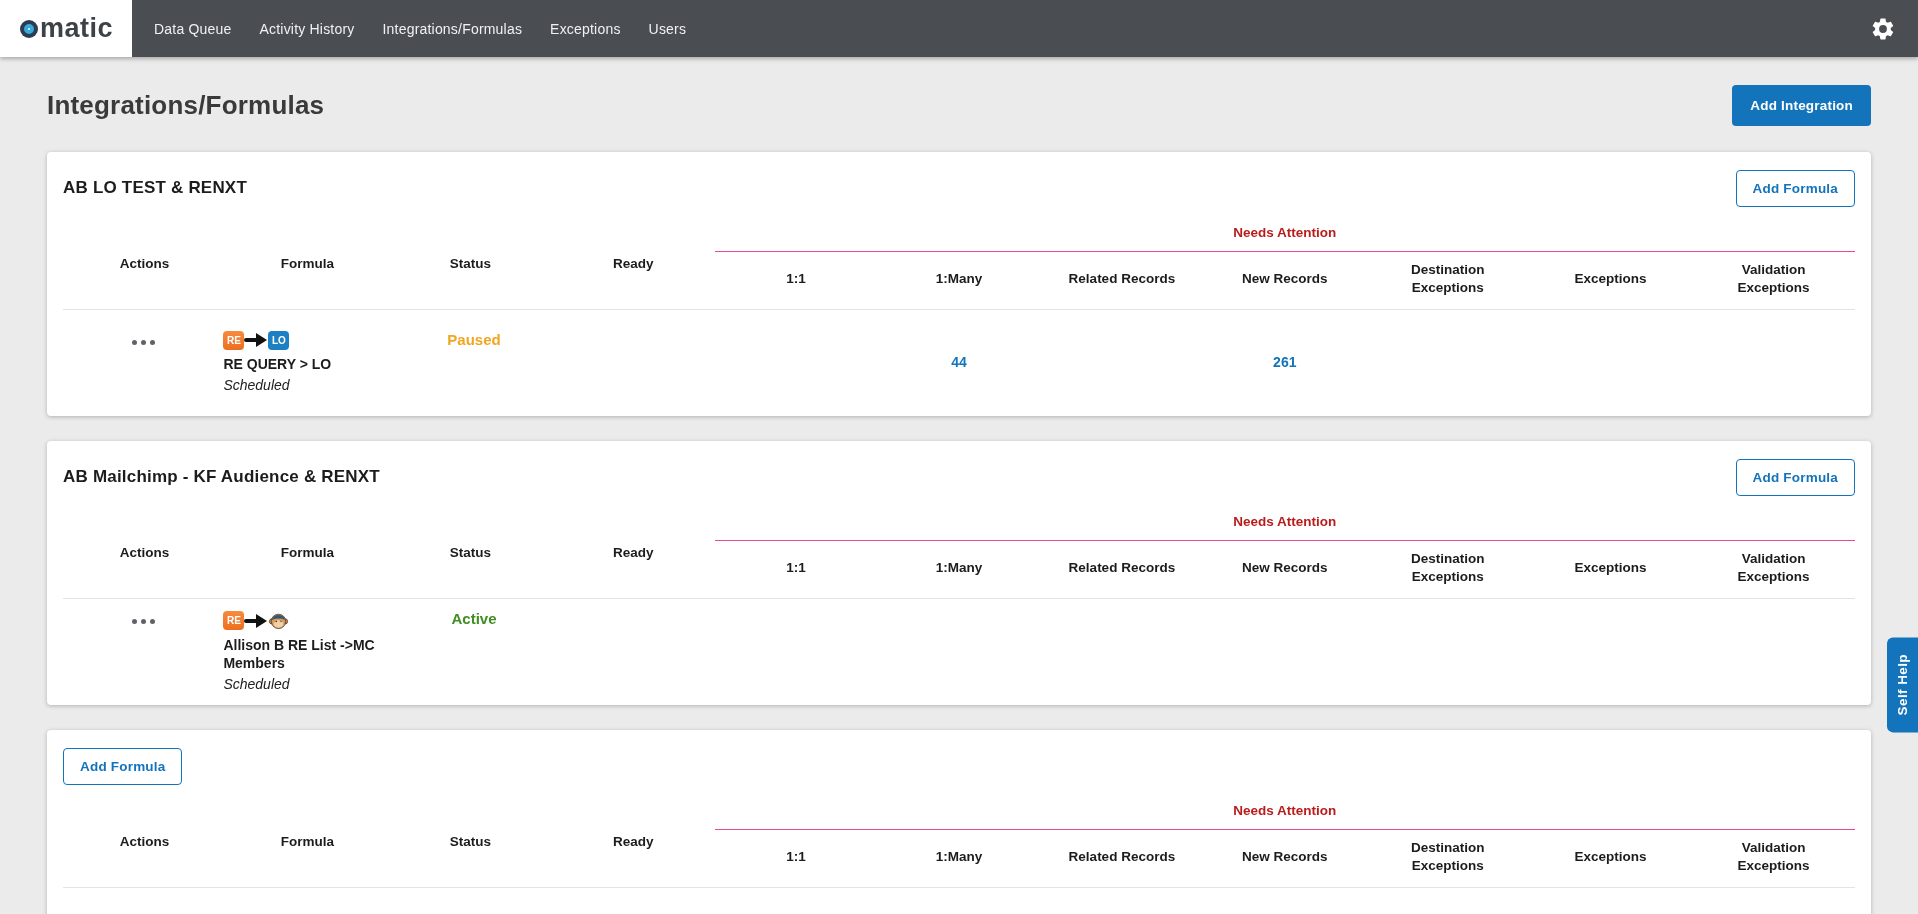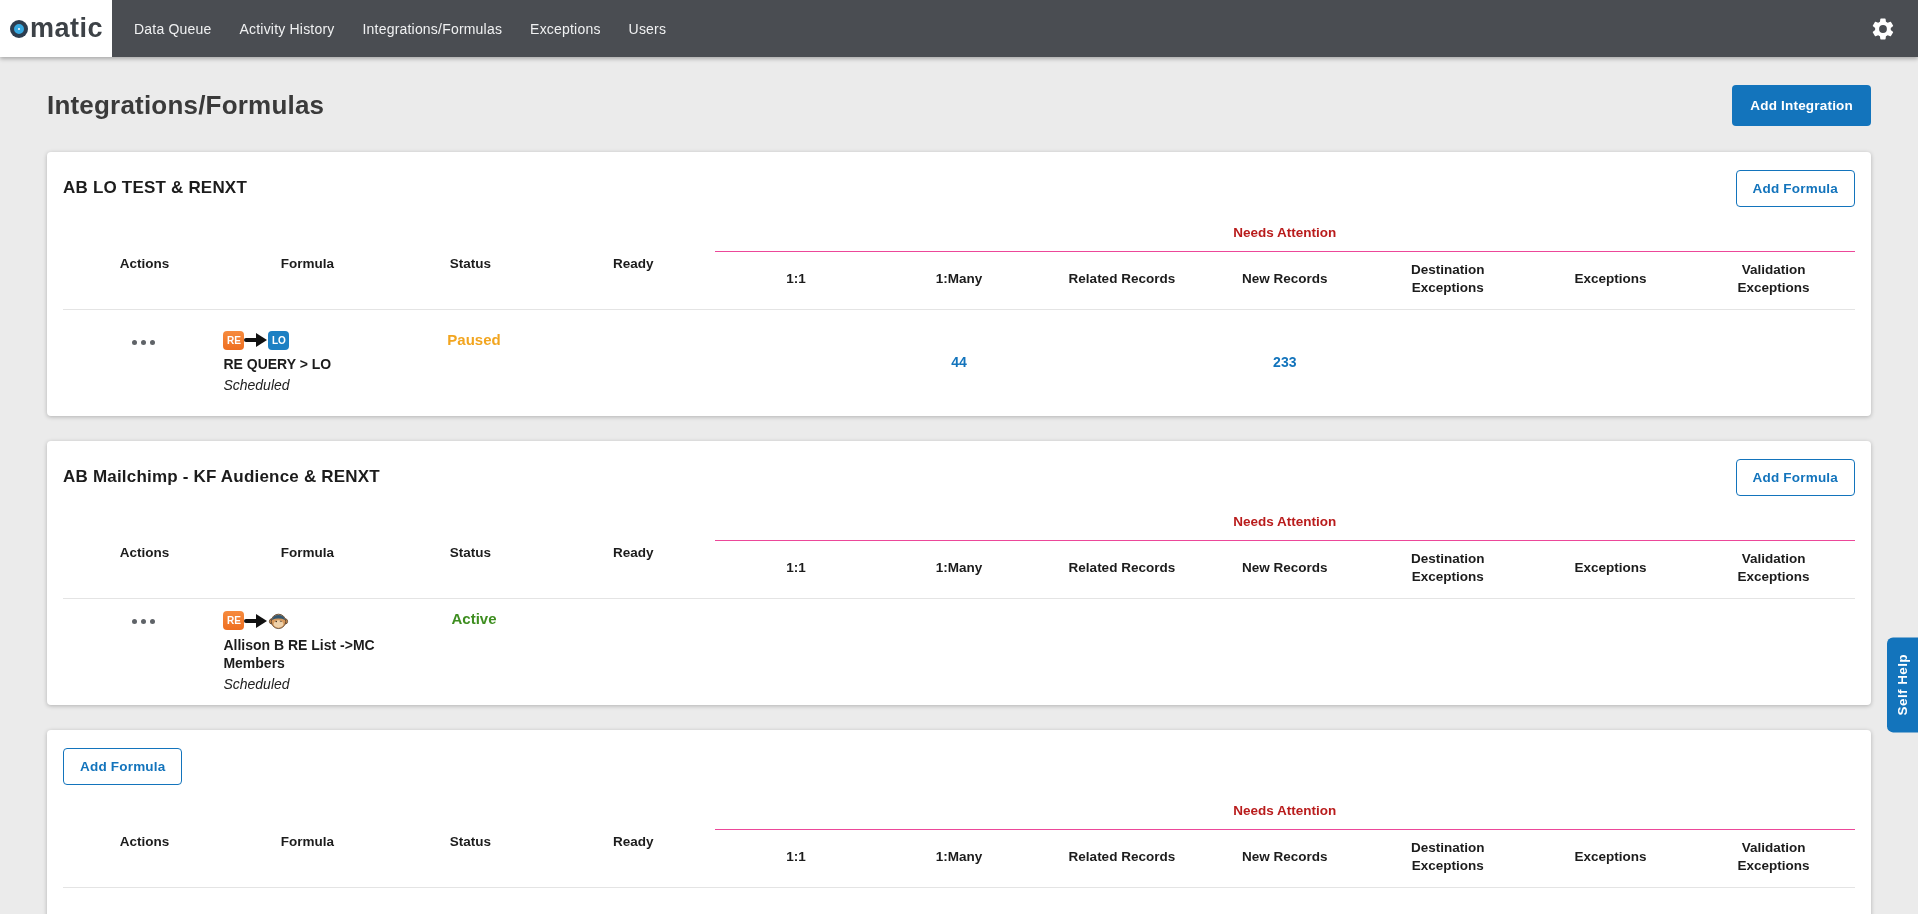--- a/index.html
+++ b/index.html
@@ -16,21 +16,21 @@
   .nav {
     height: 57px;
     background: #4a4d52;
     display: flex;
     align-items: center;
     box-shadow: 0 2px 4px rgba(0,0,0,.28);
     position: relative;
     z-index: 5;
   }
   .logo {
-    width: 112px; height: 57px;
+    width: 132px; height: 57px;
     background: #ffffff;
     display: flex; align-items: center; justify-content: center;
     gap: 4px; cursor: pointer; flex: 0 0 auto;
   }
   .logo-o {
     width: 10px; height: 10px; border-radius: 50%;
     background: #fff;
     border: 4px solid #36a9e1;
     box-shadow: 0 0 0 4px #2d3d4f;
     margin-left: 5px; margin-right: 2px;
@@ -204,21 +204,21 @@
         </div>
         <div class="cell">
           <div class="status-label status-paused">Paused</div>
         </div>
         <div class="cell"></div>
       </div>
       <div class="cols-right" style="flex-direction:row;">
         <div class="cell"></div>
         <div class="cell"><a class="count-link">44</a></div>
         <div class="cell"></div>
-        <div class="cell"><a class="count-link">233</a></div>
+        <div class="cell"><a class="count-link">261</a></div>
         <div class="cell"></div>
         <div class="cell"></div>
         <div class="cell"></div>
       </div>
     </div>
   </section>
 
   <section class="card">
     <div class="card-head">
       <h2 class="card-title">AB Mailchimp - KF Audience &amp; RENXT</h2>

